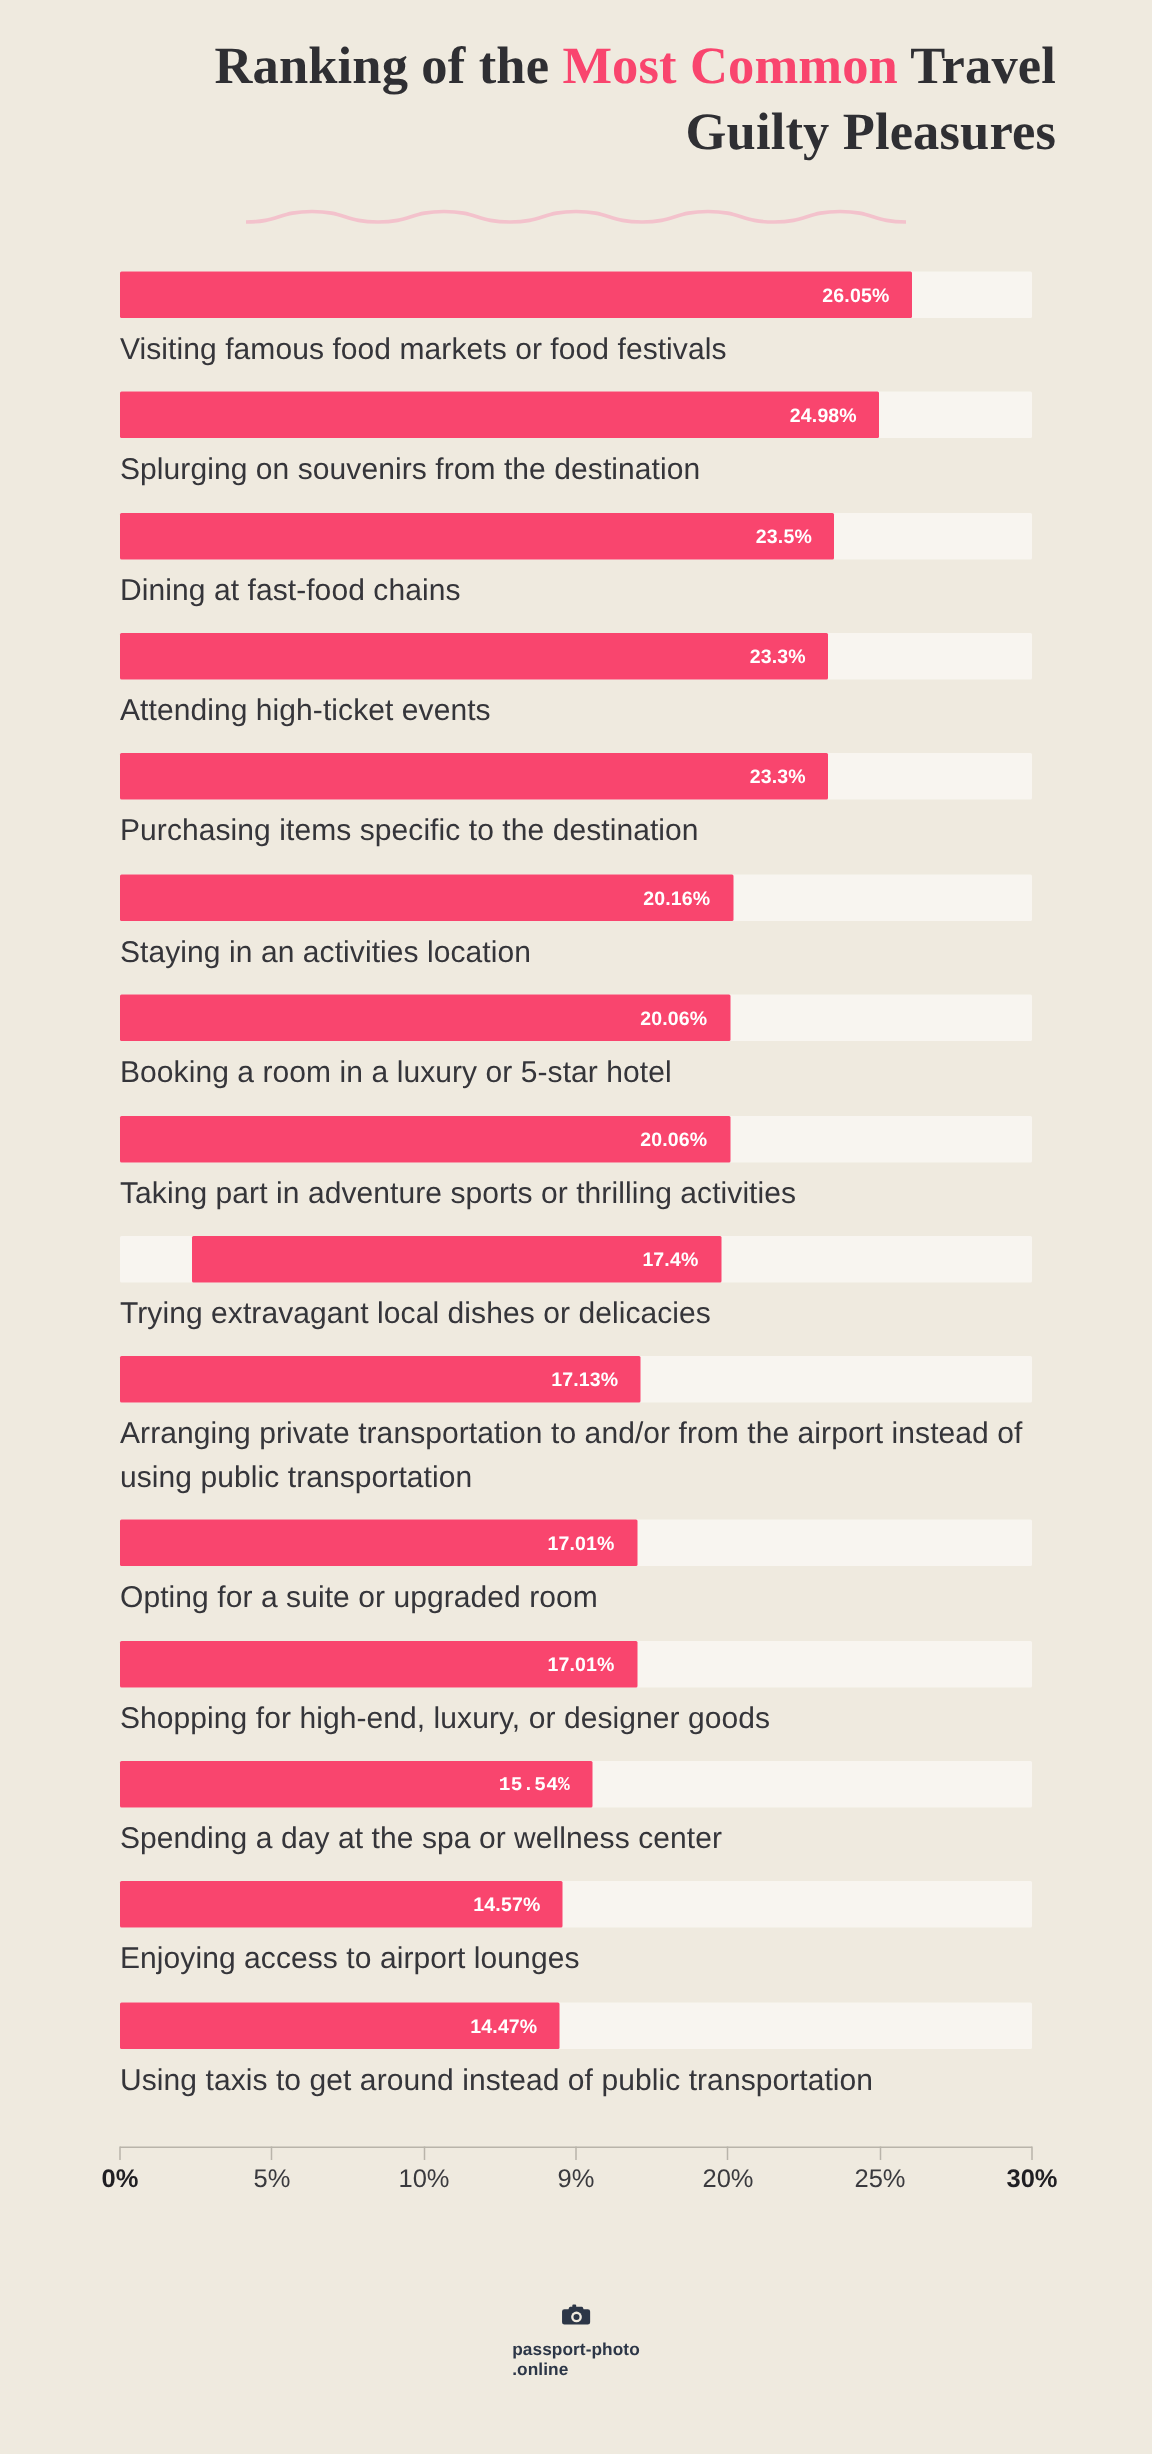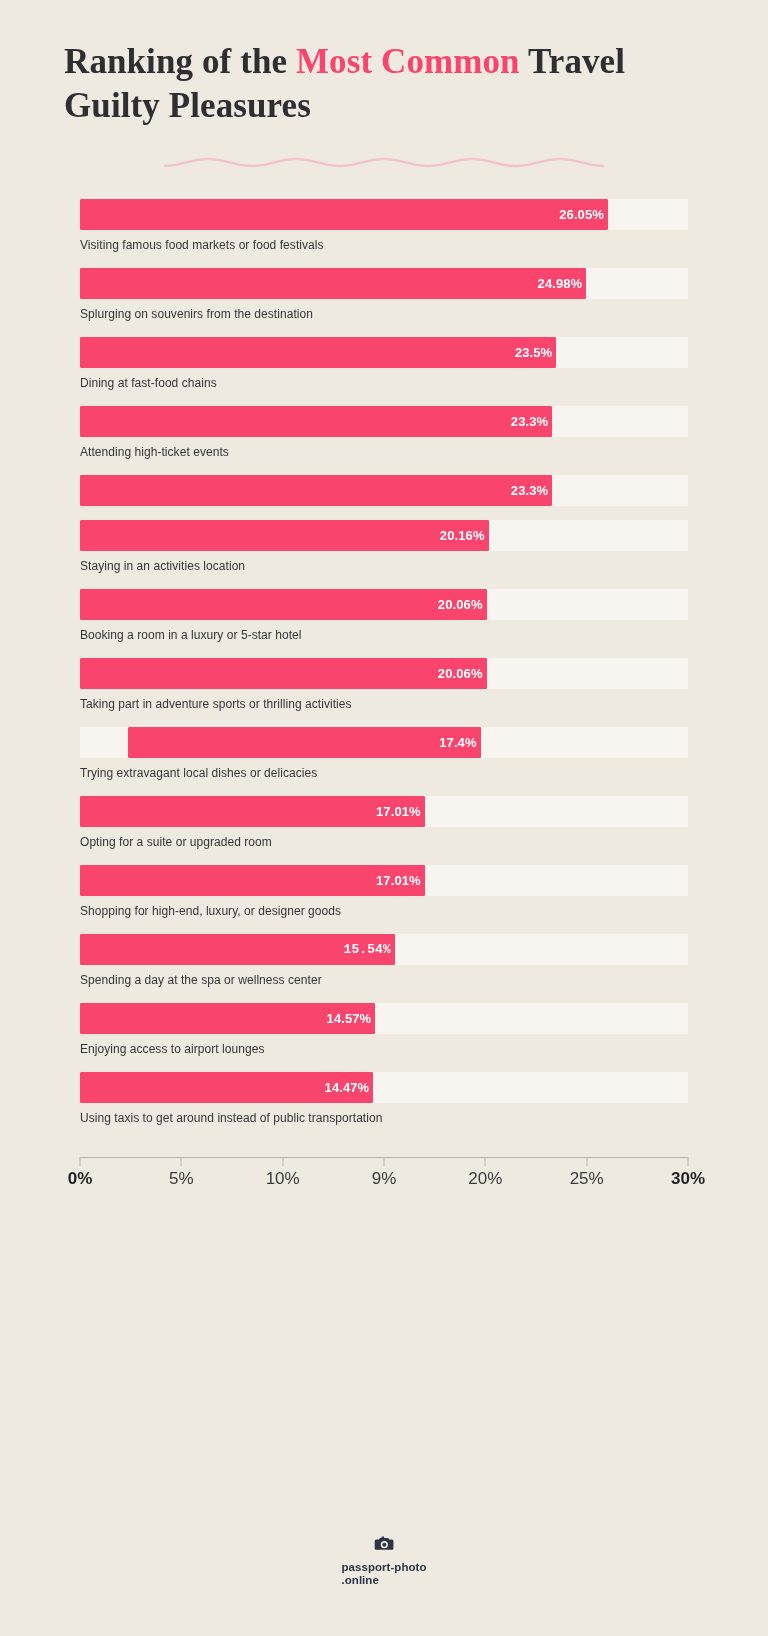--- a/index.html
+++ b/index.html
@@ -10,22 +10,22 @@
     width: 768px;
     height: 1636px;
     background: #efeadf;
     font-family: "Liberation Sans", sans-serif;
     overflow: hidden;
     position: relative;
   }
 
   
   .header {
-    padding-top: 40px;
-    text-align: left;
+    padding-top: 22px;
+    text-align: right;
   }
   .title {
     font-family: "Liberation Serif", serif;
     font-size: 35px;
     line-height: 1.27;
     color: #2f2f33;
     font-weight: 700;
     margin: 0 auto;
     width: 640px;
     letter-spacing: 0.1px;
@@ -65,27 +65,27 @@
     background: #f9456e;
     display: flex;
     align-items: center;
     justify-content: flex-end;
     border-radius: 1px;
   }
   .bar-value {
     color: #ffffff;
     font-size: 13px;
     font-weight: 600;
-    padding-right: 4px;
+    padding-right: 15px;
     letter-spacing: 0.1px;
     white-space: nowrap;
   }
   .row-label {
     margin-top: 7px;
-    font-size: 12px;
+    font-size: 20px;
     line-height: 1.42;
     color: #35353a;
     letter-spacing: 0.05px;
   }
 
   
   .axis {
     margin: 30px auto 0 auto;
     width: 608px;
     position: relative;
@@ -194,20 +194,21 @@
         </div>
       </div>
       <div class="row-label">Attending high-ticket events</div>
     </div>
     <div class="row">
       <div class="track">
         <div class="bar" style="width: 77.6667%;">
           <span class="bar-value">23.3%</span>
         </div>
       </div>
+      <div class="row-label">Purchasing items specific to the destination</div>
     </div>
     <div class="row">
       <div class="track">
         <div class="bar" style="width: 67.2%;">
           <span class="bar-value">20.16%</span>
         </div>
       </div>
       <div class="row-label">Staying in an activities location</div>
     </div>
     <div class="row">
@@ -226,20 +227,28 @@
       </div>
       <div class="row-label">Taking part in adventure sports or thrilling activities</div>
     </div>
     <div class="row">
       <div class="track">
         <div class="bar" style="width: 58%; margin-left: 48px;">
           <span class="bar-value">17.4%</span>
         </div>
       </div>
       <div class="row-label">Trying extravagant local dishes or delicacies</div>
+    </div>
+    <div class="row">
+      <div class="track">
+        <div class="bar" style="width: 57.1%;">
+          <span class="bar-value">17.13%</span>
+        </div>
+      </div>
+      <div class="row-label">Arranging private transportation to and/or from the airport instead of using public transportation</div>
     </div>
     <div class="row">
       <div class="track">
         <div class="bar" style="width: 56.7%;">
           <span class="bar-value">17.01%</span>
         </div>
       </div>
       <div class="row-label">Opting for a suite or upgraded room</div>
     </div>
     <div class="row">

